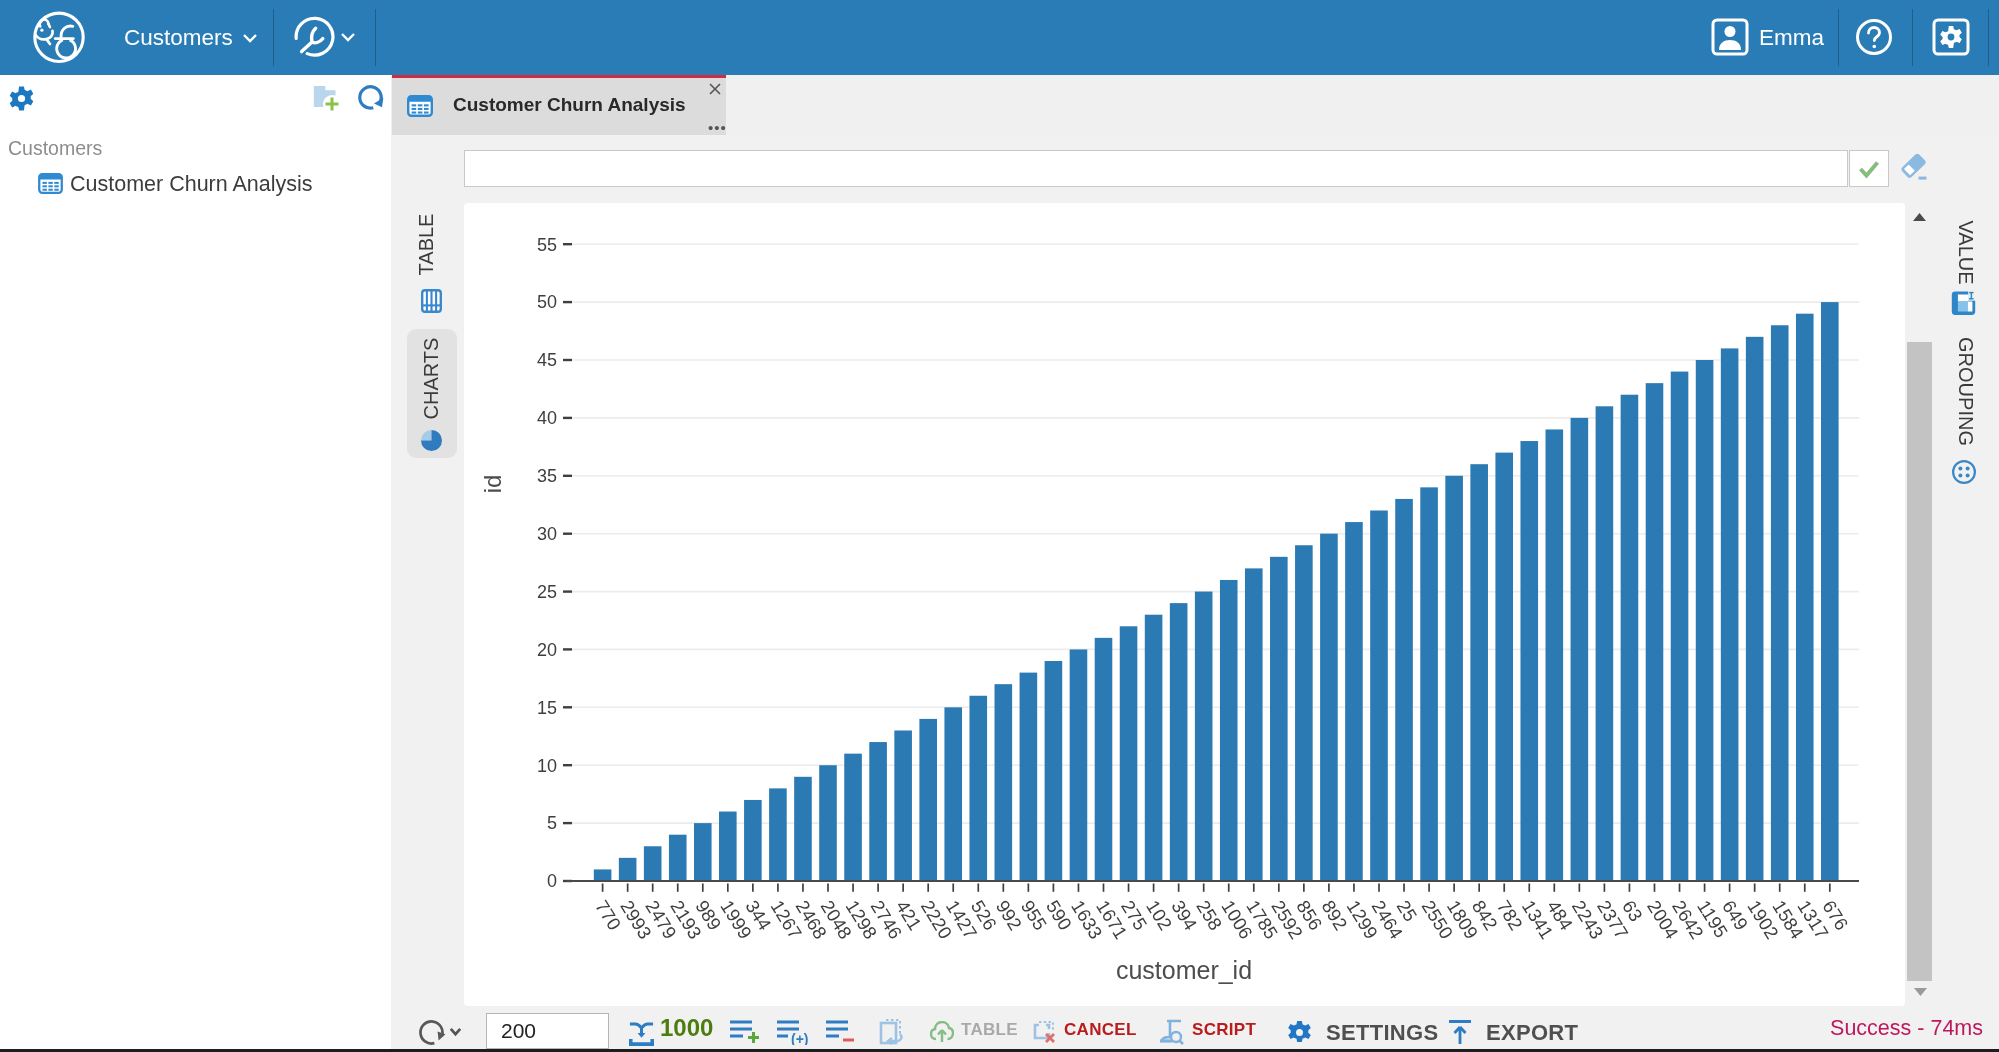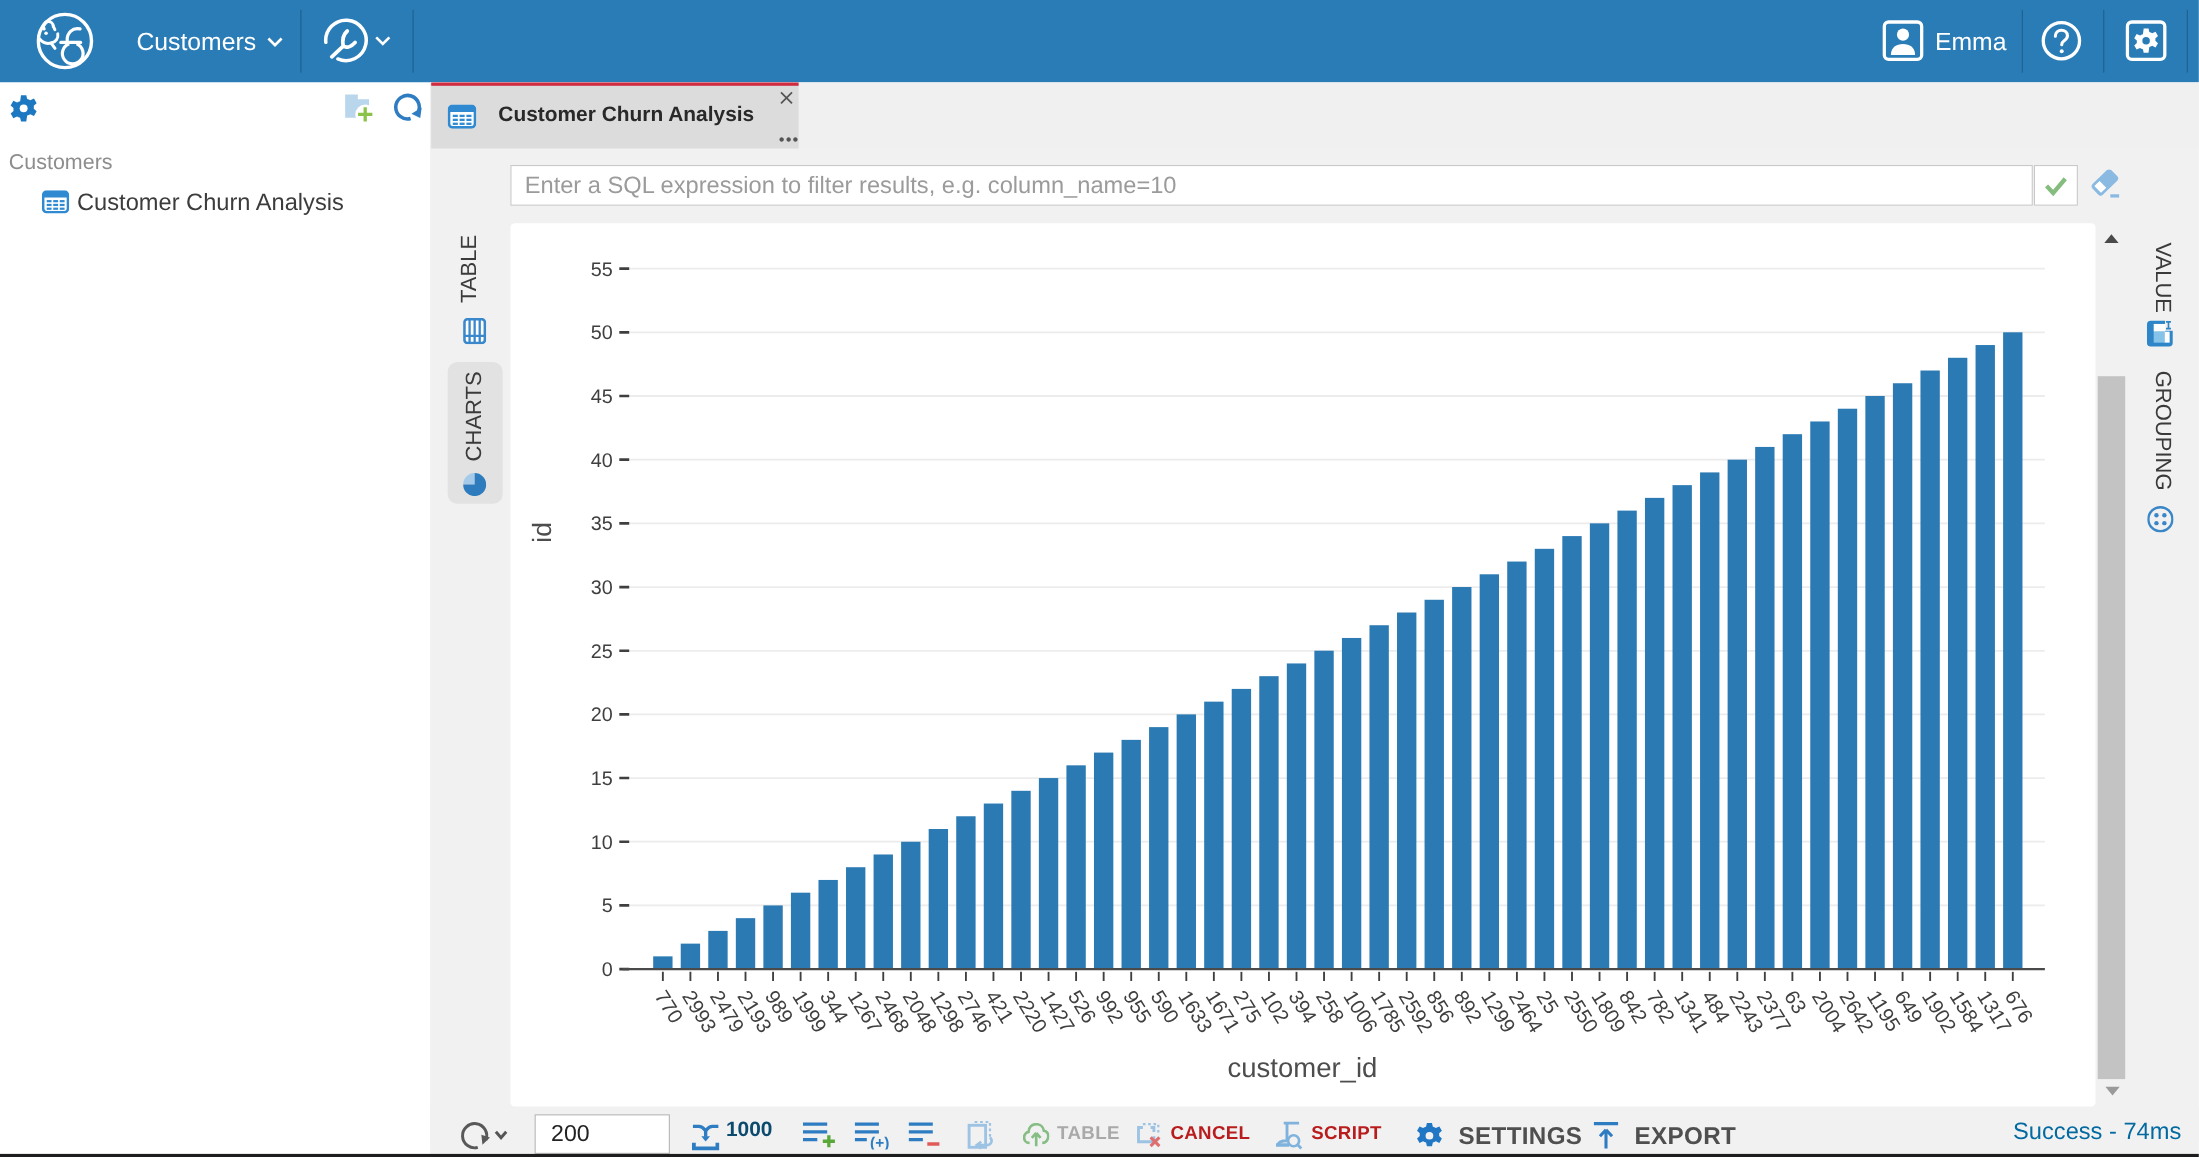--- a/index.html
+++ b/index.html
@@ -136,21 +136,20 @@
       </g>
     </svg>
     <div class="abs" style="left:61px;top:16px;font-size:19px;font-weight:bold;color:#292929;">Customer Churn Analysis</div>
     <svg class="abs" style="left:317px;top:5px" width="12" height="12" viewBox="0 0 12 12">
         <path d="M1 1 L11 11 M11 1 L1 11" stroke="#555" stroke-width="1.6"></path>
       </svg>
     <div class="abs" style="left:316px;top:41px;color:#555;font-size:15px;letter-spacing:1px;">•••</div>
   </div>
 
   <div class="abs" style="left:73px;top:75px;width:1384px;height:37px;background:#fff;border:1px solid #c9c9c9;box-sizing:border-box;"></div>
-  <div class="abs" style="left:86px;top:75px;height:37px;display:flex;align-items:center;font-size:21.5px;color:#9b9b9b;">Enter a SQL expression to filter results, e.g. column_name=10</div>
   <div class="abs" style="left:1458px;top:75px;width:40px;height:37px;background:#fff;border:1px solid #c9c9c9;box-sizing:border-box;"></div>
   <svg class="abs" style="left:1466px;top:82px" width="24" height="24" viewBox="0 0 24 24">
       <polyline points="3.5,12 9.5,18.5 20.5,5.5" fill="none" stroke="#85bd7e" stroke-width="3.9"></polyline>
     </svg>
   <svg class="abs" style="left:1510px;top:79px" width="28" height="28" viewBox="0 0 28 28">
     <g transform="rotate(-44 12 12)">
       <rect x="0.5" y="5.5" width="24" height="13.5" rx="3.2" fill="#8ab9e2"></rect>
       <rect x="3.4" y="7.9" width="6.6" height="8.7" fill="#fff"></rect>
     </g>
     <rect x="17.5" y="22.6" width="8" height="3" fill="#8ab9e2"></rect>
@@ -421,21 +420,21 @@
       </svg>
     <div class="abs" style="left:95px;top:6px;width:123px;height:36px;background:#fff;border:1.5px solid #b5b5b5;box-sizing:border-box;display:flex;align-items:center;">
         <span style="margin-left:14px;font-size:21px;color:#222;">200</span>
       </div>
     <svg class="abs" style="left:238px;top:14px" width="25" height="25" viewBox="0 0 24 24">
       <path d="M1.7 17.2 v5 h20.6 v-5" fill="none" stroke="#2e7cc1" stroke-width="3.4"></path>
       <path d="M0.9 2.9 h5.2 c3 0 4 1.5 5.9 3.8 M23.1 2.9 h-5.2 c-3 0-4 1.5-5.9 3.8" fill="none" stroke="#2e7cc1" stroke-width="2.9"></path>
       <path d="M12 5.5 v6.5" stroke="#2e7cc1" stroke-width="2.9"></path>
       <path d="M8.2 11.5 L12 16 L15.8 11.5 z" fill="#2e7cc1"></path>
     </svg>
-    <div class="abs" style="left:269px;top:0;height:42px;display:flex;align-items:center;font-size:19px;font-weight:bold;color:#0c4a6e;">1000</div>
+    <div class="abs" style="left:269px;top:0;height:42px;display:flex;align-items:center;font-size:24px;font-weight:bold;color:#4d7c0f;">1000</div>
     <svg class="abs" style="left:339px;top:12px" width="31" height="26" viewBox="0 0 31 26">
       <g stroke="#2e7cc1" stroke-width="3">
           <line x1="0" y1="3" x2="22" y2="3"></line>
           <line x1="0" y1="10" x2="22" y2="10"></line>
           <line x1="0" y1="17" x2="13" y2="17"></line>
         </g>
       <g stroke="#59a839" stroke-width="3">
           <line x1="23.5" y1="13" x2="23.5" y2="24"></line>
           <line x1="18" y1="18.5" x2="29" y2="18.5"></line>
         </g>
@@ -491,16 +490,16 @@
         <path fill="#2277c4" d="M-2.3-11.5h4.6l0.8 3.4a8.6 8.6 0 0 1 2.7 1.1l3.2-1.5 2.3 4-2.5 2.3a8.6 8.6 0 0 1 0 2.4l2.5 2.3-2.3 4-3.2-1.5a8.6 8.6 0 0 1-2.7 1.1l-0.8 3.4h-4.6l-0.8-3.4a8.6 8.6 0 0 1-2.7-1.1l-3.2 1.5-2.3-4 2.5-2.3a8.6 8.6 0 0 1 0-2.4l-2.5-2.3 2.3-4 3.2 1.5a8.6 8.6 0 0 1 2.7-1.1z"></path>
         <circle r="3.5" fill="#f1f1f1"></circle>
       </g>
     </svg>
     <div class="abs tbtxt2" style="left:935px;top:13px;">SETTINGS</div>
     <svg class="abs" style="left:1056px;top:12px" width="26" height="26" viewBox="0 0 26 26">
       <line x1="2" y1="2.5" x2="24" y2="2.5" stroke="#2e7cc1" stroke-width="3"></line>
       <path d="M13 25 v-15 M13 8 l-5.5 6 M13 8 l5.5 6" fill="none" stroke="#2e7cc1" stroke-width="2.8"></path>
     </svg>
     <div class="abs tbtxt2" style="left:1095px;top:13px;">EXPORT</div>
-    <div class="abs" style="right:16px;top:0;height:42px;display:flex;align-items:center;font-size:21.5px;color:#0369a1;">Success - 74ms</div>
+    <div class="abs" style="right:16px;top:0;height:42px;display:flex;align-items:center;font-size:21.5px;color:#be185d;">Success - 74ms</div>
   </div>
 </div>
 <div id="bottomline" class="abs"></div>
 
 </body></html>

